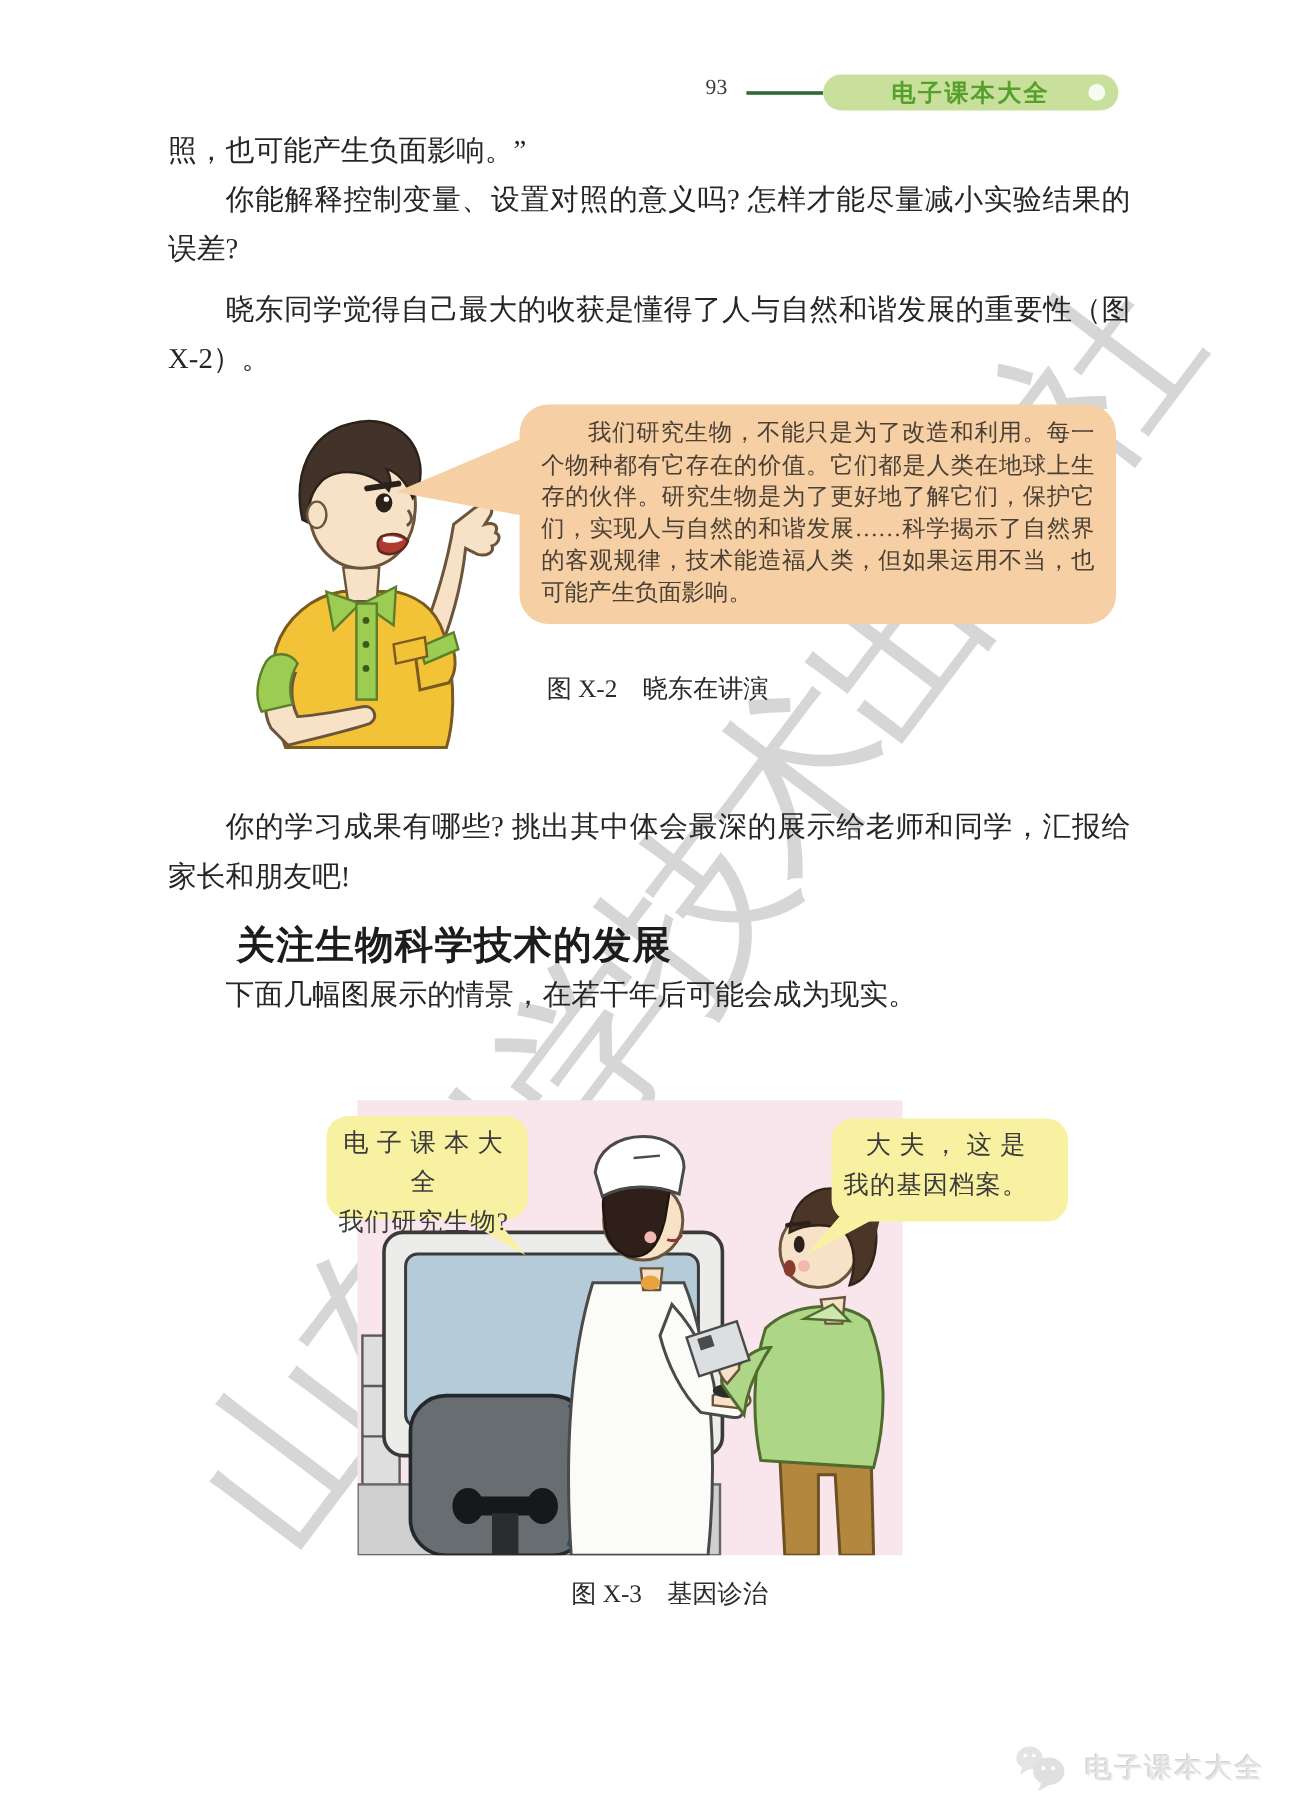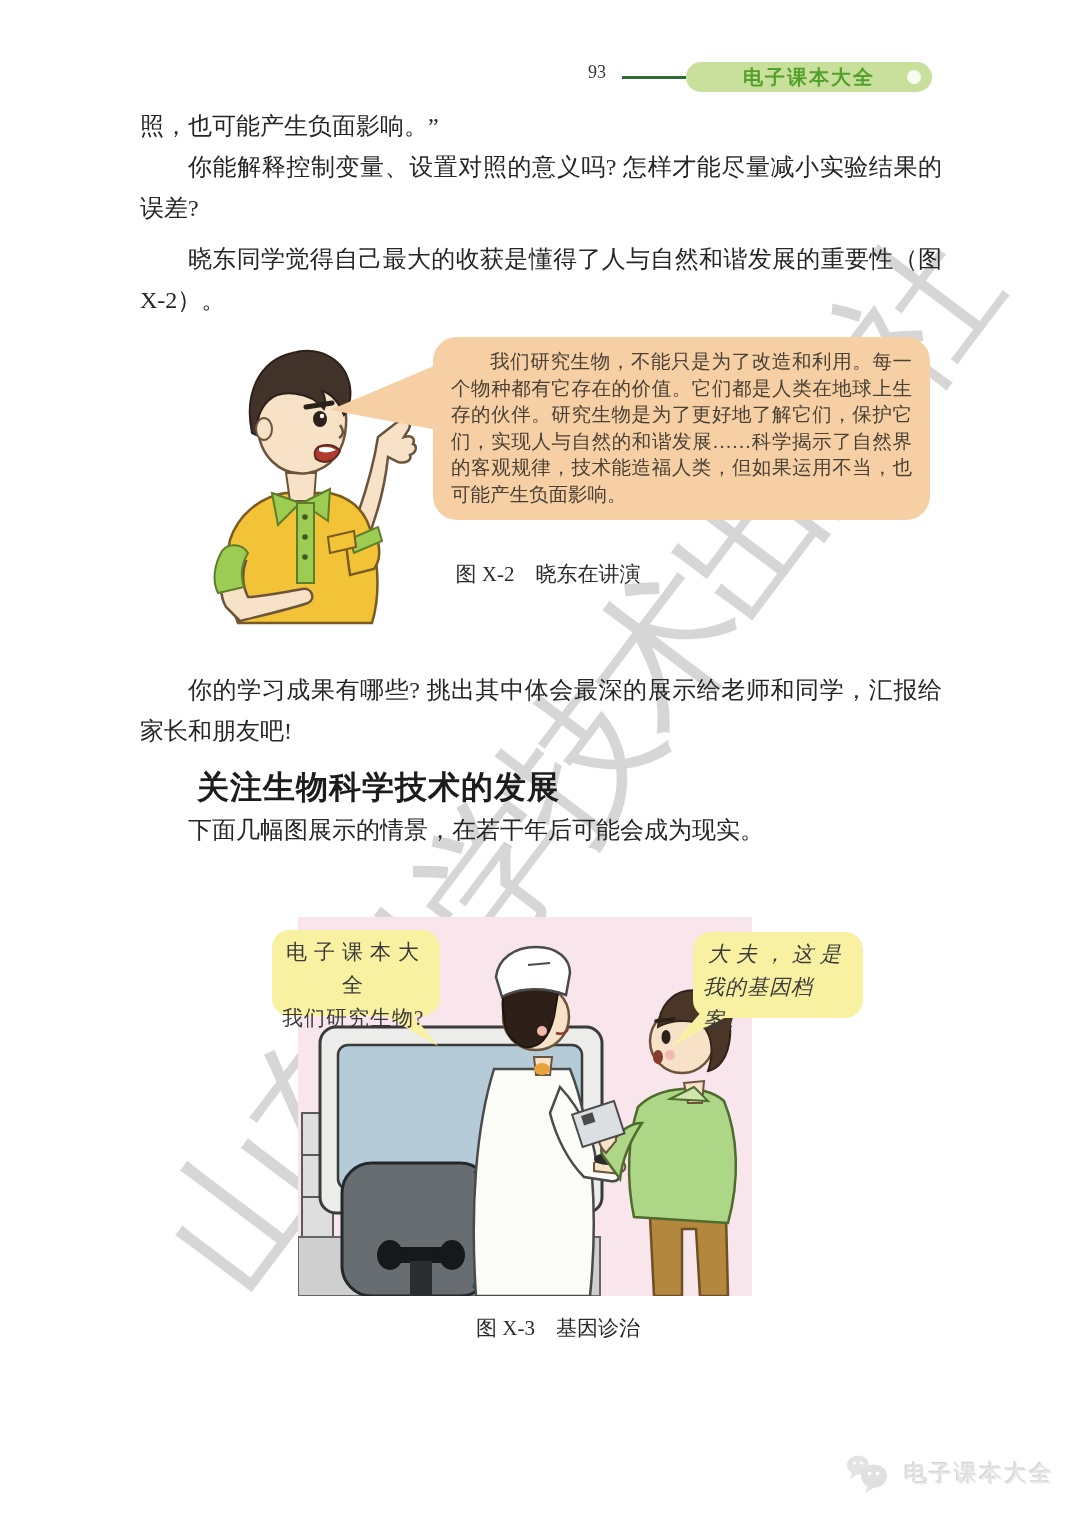--- a/index.html
+++ b/index.html
@@ -37,21 +37,21 @@
   .figcap1{position:absolute;left:140px;top:560px;width:816px;margin:0;text-align:center;
     font-size:21px;color:#2b2b2b;z-index:2;}
   
   .fig3-scene{position:absolute;left:298px;top:917px;width:454px;height:379px;background:#f8e6ec;
     z-index:1;}
   .bubble-y{position:absolute;background:#f9f1a2;border-radius:18px;z-index:3;
     padding:6px 10px;box-sizing:border-box;font-size:21px;line-height:33px;color:#3b3b3b;}
   .bubble-y .l1{display:block;text-align:center;letter-spacing:7px;}
   .bubble-y .l2{display:block;text-align:left;letter-spacing:1px;}
   .bubble-left{left:272px;top:930px;width:168px;height:86px;}
-  .bubble-right{left:693px;top:932px;width:170px;height:86px;font-style:italic;}
+  .bubble-right{left:693px;top:932px;width:197px;height:86px;}
   .tail-y{position:absolute;z-index:2;}
   .figcap2{position:absolute;left:140px;top:1314px;width:836px;margin:0;text-align:center;
     font-size:21px;color:#2b2b2b;z-index:2;}
   
   .footer-brand{position:absolute;right:26px;top:1452px;display:flex;align-items:center;gap:8px;
     z-index:2;}
   .footer-brand span{font-size:23px;color:#e2e2e2;letter-spacing:2px;
     text-shadow:1px 1px 0 #f2f2f2,-1px -1px 0 #d2d2d2;
     font-family:"Liberation Sans","DejaVu Sans",sans-serif;}
 </style>

